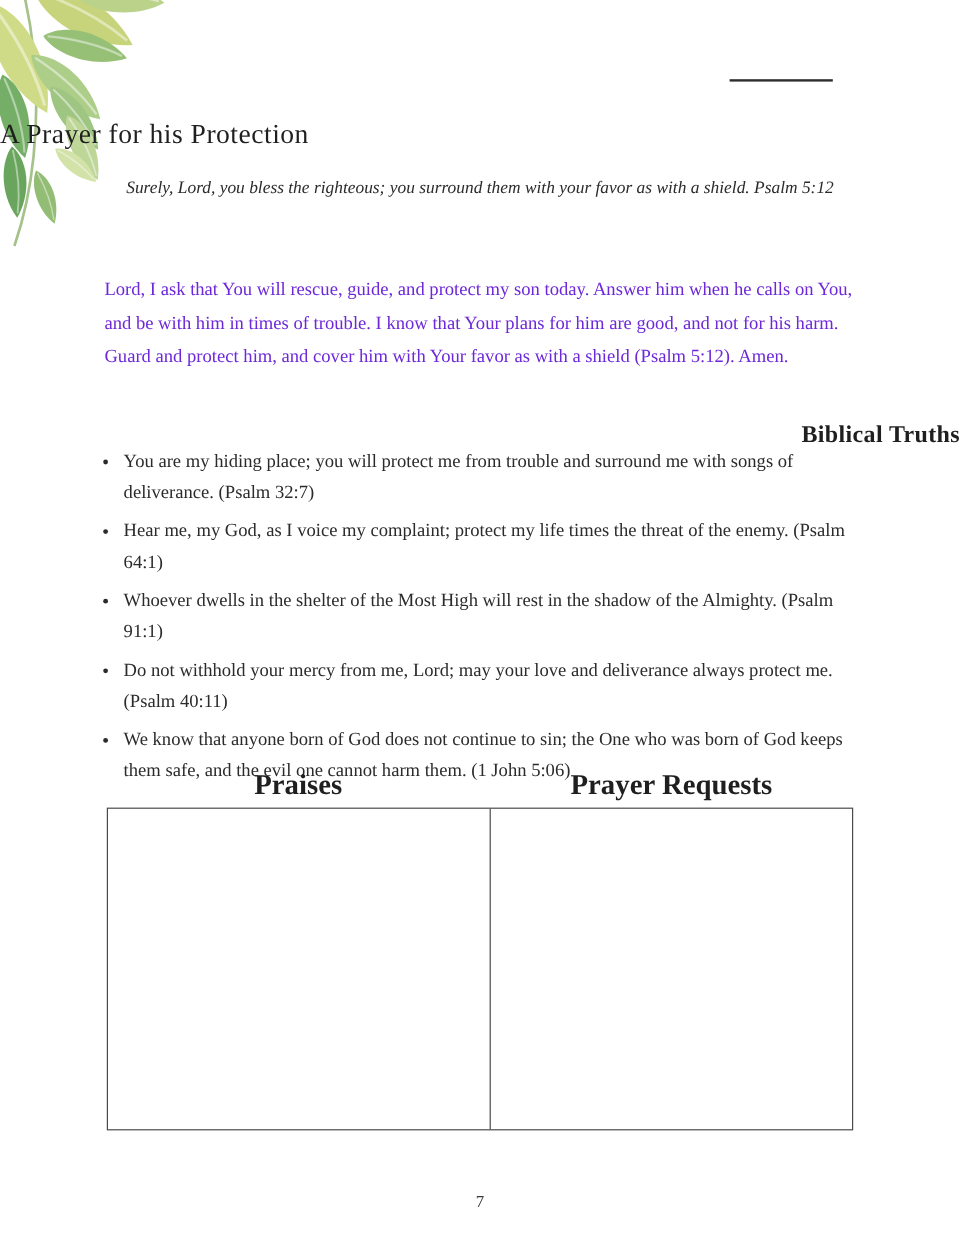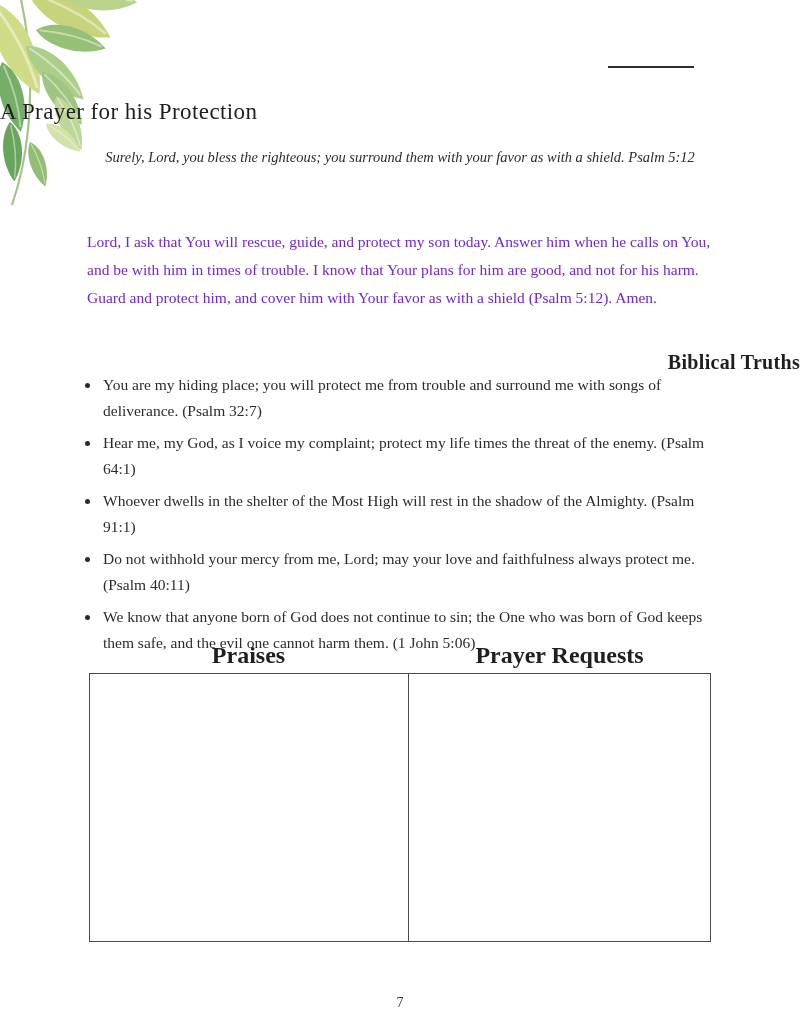--- a/index.html
+++ b/index.html
@@ -150,21 +150,21 @@
 
   <div class="scripture-quote">Surely, Lord, you bless the righteous; you surround them with your favor as with a shield. Psalm 5:12</div>
 
   <p class="prayer-text">Lord, I ask that You will rescue, guide, and protect my son today. Answer him when he calls on You, and be with him in times of trouble. I know that Your plans for him are good, and not for his harm. Guard and protect him, and cover him with Your favor as with a shield (Psalm 5:12). Amen.</p>
 
   <h2 class="truths-heading">Biblical Truths</h2>
   <ul class="truths-list">
     <li>You are my hiding place; you will protect me from trouble and surround me with songs of deliverance. (Psalm 32:7)</li>
     <li>Hear me, my God, as I voice my complaint; protect my life times the threat of the enemy. (Psalm 64:1)</li>
     <li>Whoever dwells in the shelter of the Most High will rest in the shadow of the Almighty. (Psalm 91:1)</li>
-    <li>Do not withhold your mercy from me, Lord; may your love and faithfulness always protect me. (Psalm 40:11)</li>
+    <li>Do not withhold your mercy from me, Lord; may your love and deliverance always protect me. (Psalm 40:11)</li>
     <li>We know that anyone born of God does not continue to sin; the One who was born of God keeps them safe, and the evil one cannot harm them. (1 John 5:06)</li>
   </ul>
 
   <div class="journal-labels">
     <div class="label-cell left">Praises</div>
     <div class="label-cell right">Prayer Requests</div>
   </div>
 
   <div class="journal-box">
     <div class="praises-cell"></div>

